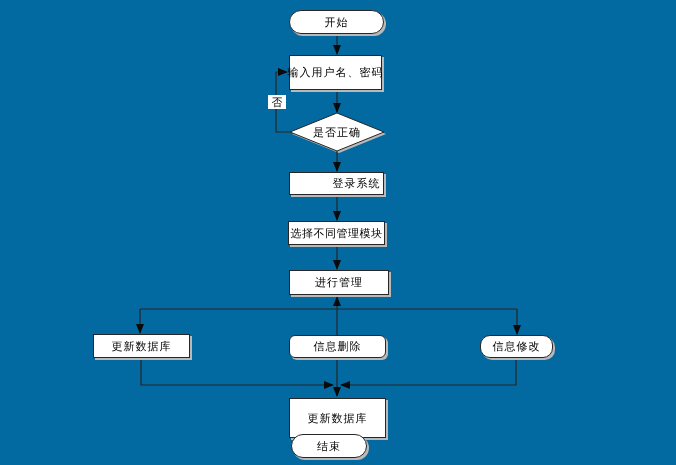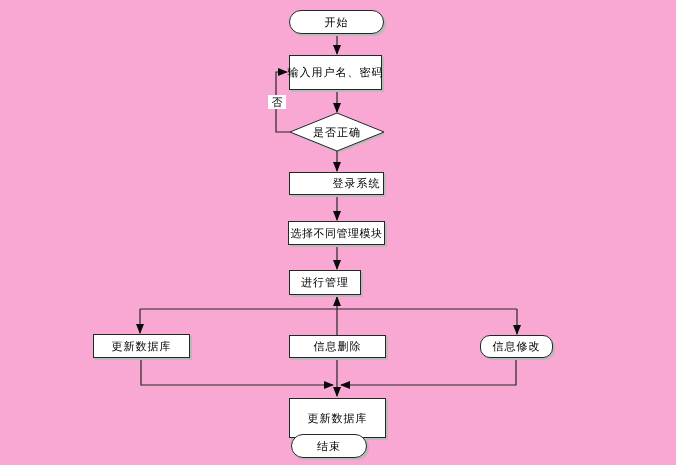--- a/index.html
+++ b/index.html
@@ -1,17 +1,17 @@
 <!DOCTYPE html>
 <html><head>
 <meta charset="utf-8">
 <style>
   html,body{margin:0;padding:0;background:#ffffff;}
   .canvas{
-    position:relative;width:676px;height:465px;background:#f9a8d4;overflow:hidden;
+    position:relative;width:676px;height:465px;background:#0369a1;overflow:hidden;
     font-family:Liberation Sans, sans-serif;
   }
   .edges{position:absolute;left:0;top:0;width:676px;height:465px;}
   .node{
     position:absolute;box-sizing:border-box;background:#ffffff;
     border:1px solid #262626;box-shadow:2px 2px 0 #b9b9b9;
     display:flex;align-items:center;justify-content:center;
     font-size:11px;letter-spacing:1px;color:#000;white-space:nowrap;
   }
   .terminator{border-radius:12px;}
@@ -19,23 +19,23 @@
     position:absolute;display:flex;align-items:center;justify-content:center;
     font-size:11px;letter-spacing:1px;color:#000;white-space:nowrap;
   }
   .edge-label{background:#ffffff;padding:0 1px;font-size:11px;letter-spacing:0;}
   
   #n-start   {left:289px;top:10px;width:95px;height:24px;}
   #n-input   {left:289px;top:55px;width:93px;height:35px;}
   #n-decision-label{left:289px;top:122px;width:96px;height:20px;}
   #n-login   {left:289px;top:172px;width:95px;height:23px;padding-left:40px;}
   #n-select  {left:288px;top:221px;width:97px;height:24px;letter-spacing:0.5px;}
-  #n-manage  {left:289px;top:270px;width:72px;height:25px;}
+  #n-manage  {left:289px;top:270px;width:100px;height:25px;}
   #n-add     {left:93px; top:334px;width:97px;height:24px;}
-  #n-delete  {left:289px;top:335px;width:97px;height:23px;}
+  #n-delete  {left:289px;top:335px;width:97px;height:23px;border-radius:6px;}
   #n-modify  {left:480px;top:335px;width:73px;height:23px;border-radius:10px;}
   #n-update  {left:289px;top:398px;width:97px;height:40px;}
   #n-end     {left:291px;top:434px;width:76px;height:24px;}
   #l-no      {left:268px;top:95px;width:16px;height:14px;}
 </style>
 </head>
 <body>
 
 <div class="canvas">
 

